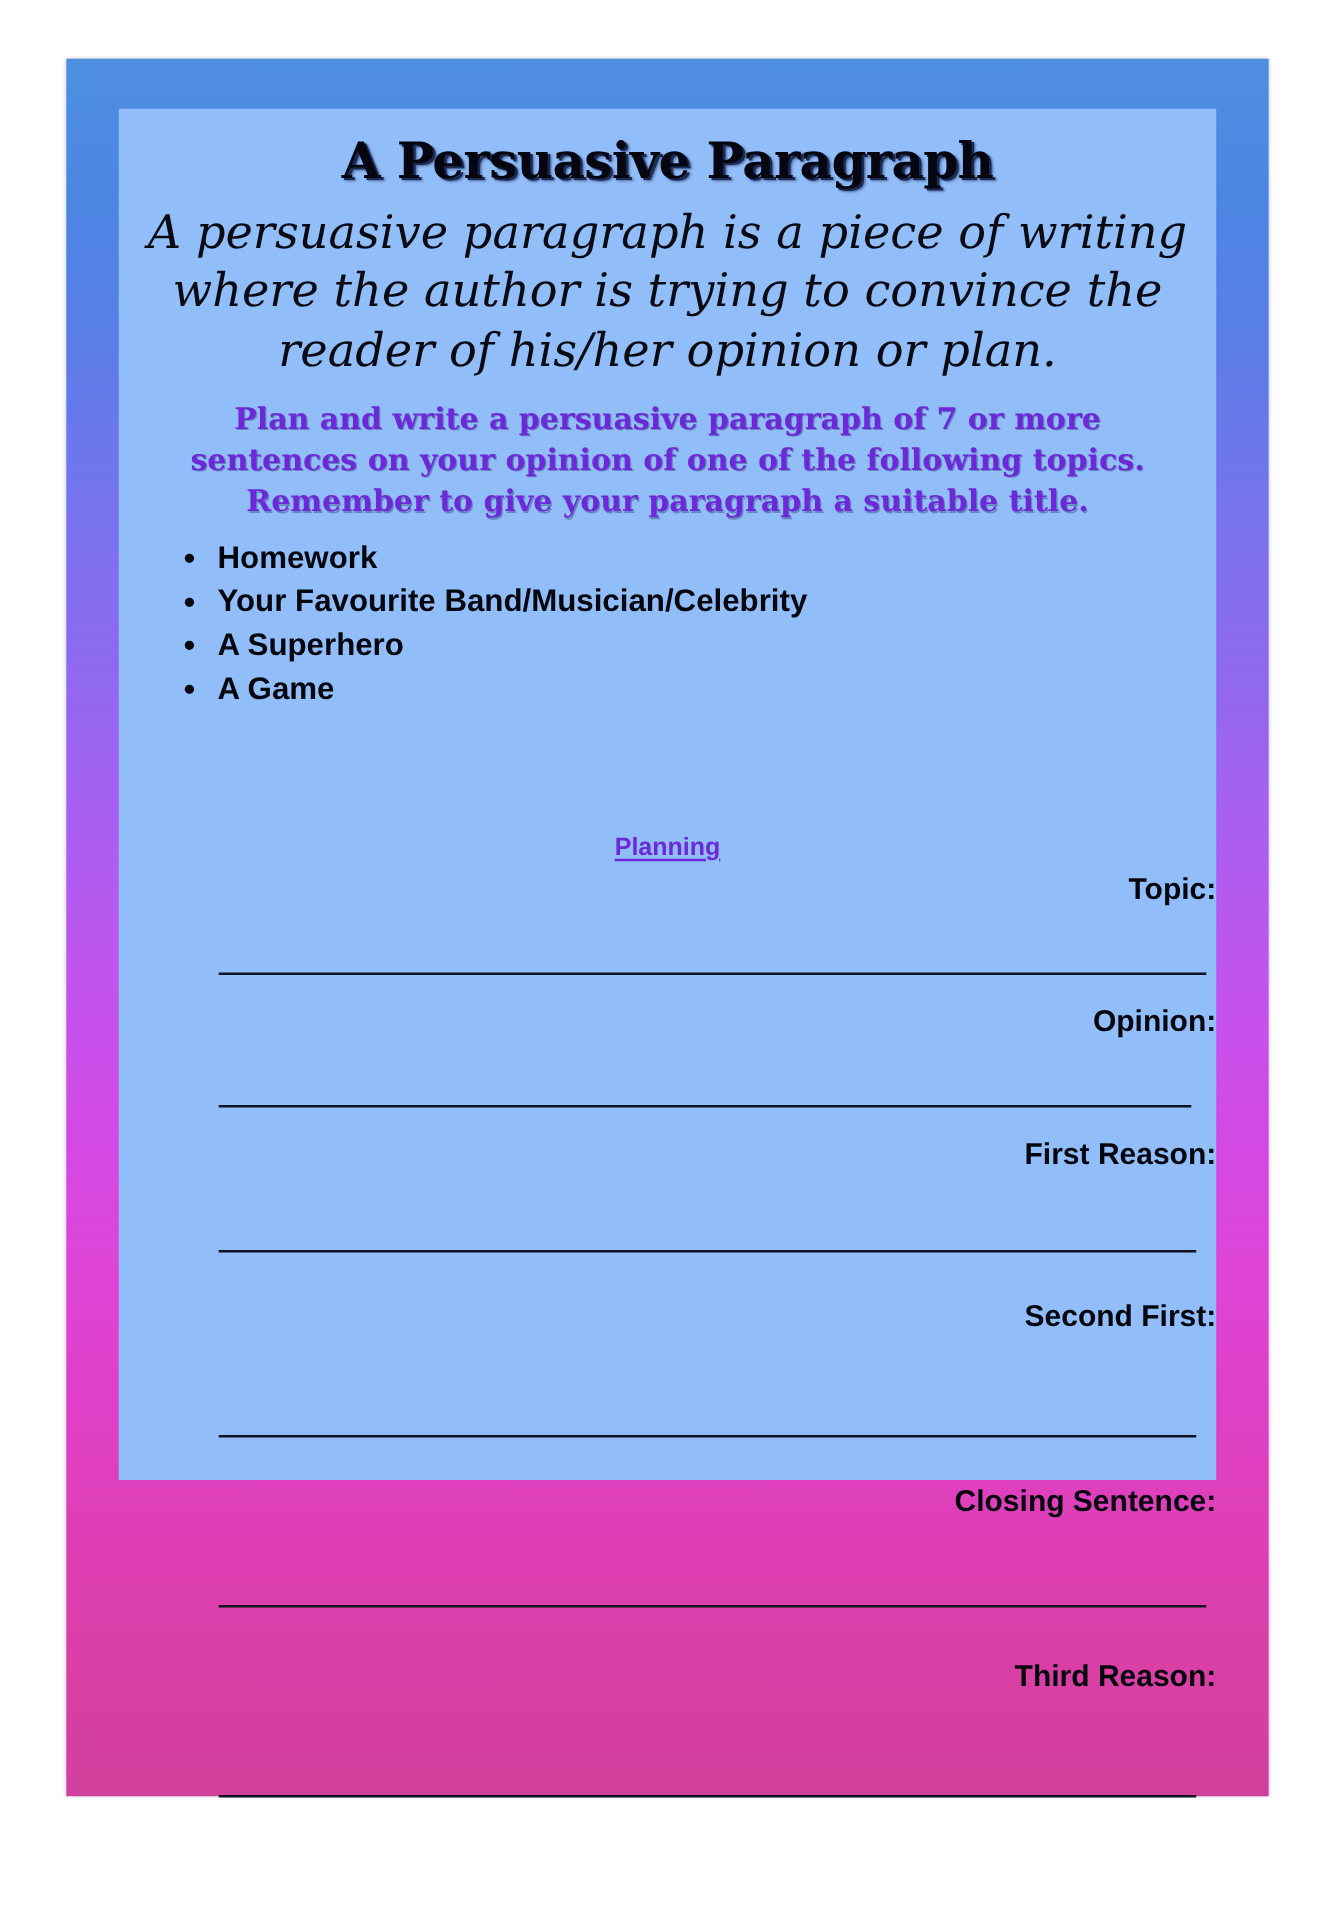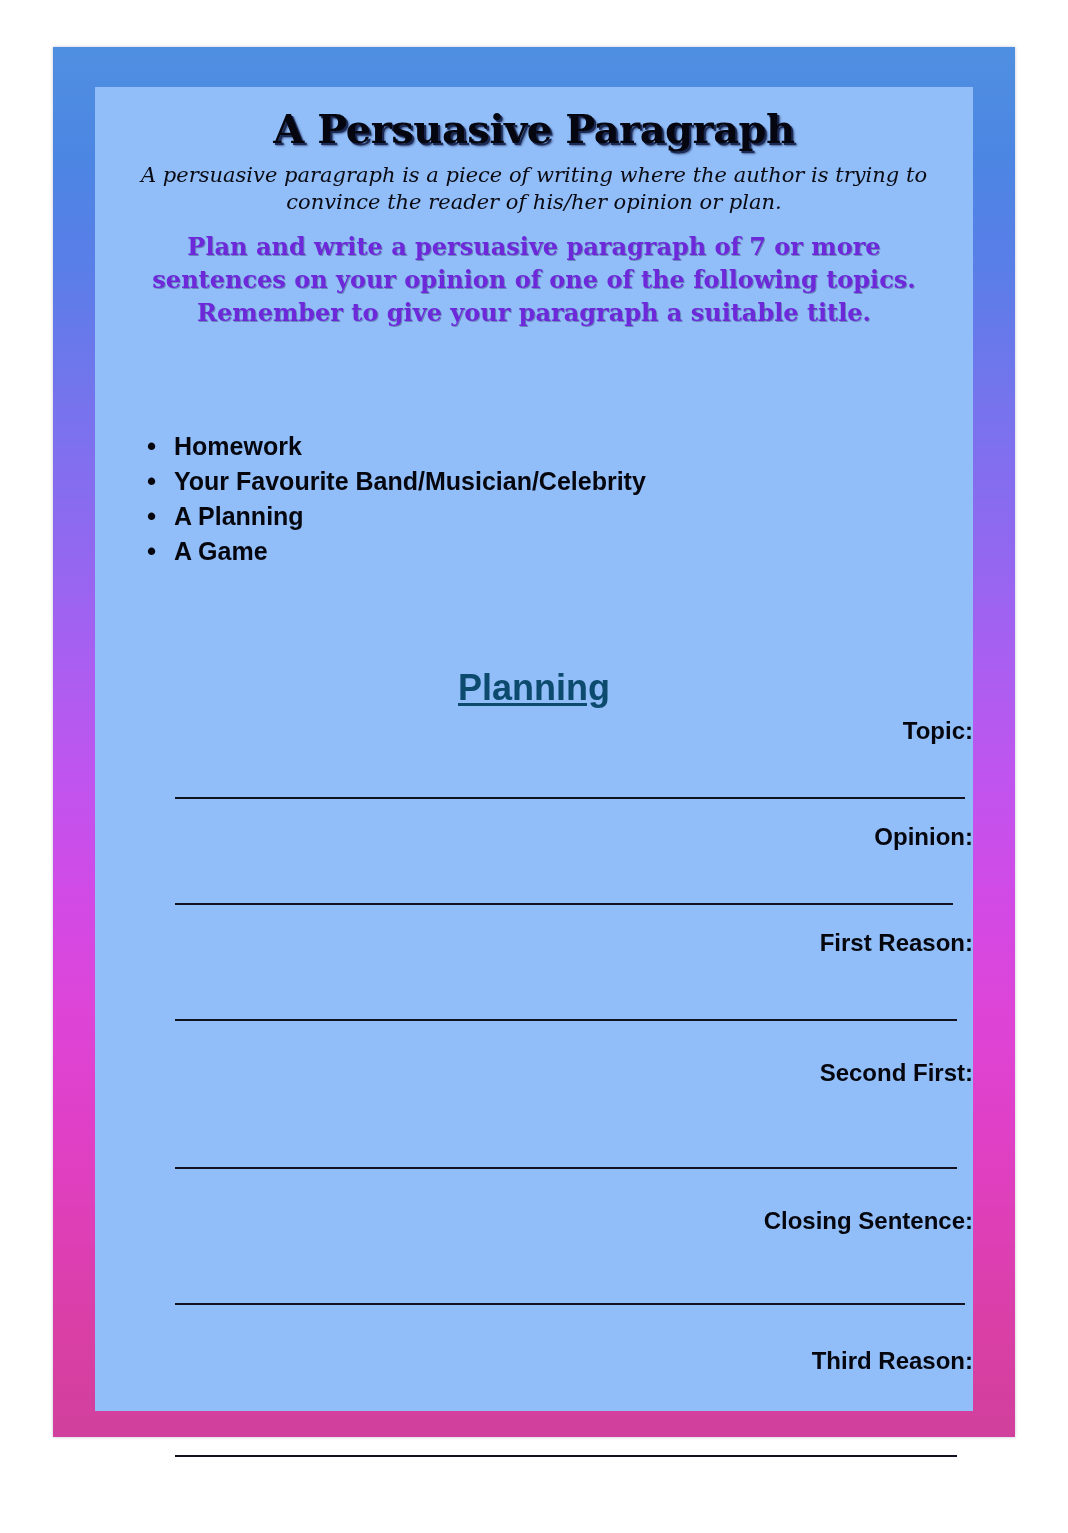--- a/index.html
+++ b/index.html
@@ -38,21 +38,21 @@
         #d1409c 100%);
     box-shadow: 0 0 3px rgba(120,120,160,.45);
   }
 
   
   #worksheet-page {
     position: absolute;
     left: 42px;
     top: 40px;
     width: 878px;
-    height: 1324px;
+    height: 1097px;
     background: #91bdf9;
   }
 
   
   #title-block {
     position: absolute;
     left: 0;
     top: 0;
     width: 878px;
   }
@@ -67,21 +67,21 @@
     color: #05060f;
     text-shadow:
        2px 2px 0 #1b2a55,
        3px 3px 2px rgba(20,30,70,.55);
   }
   #worksheet-definition {
     margin: 10px 22px 0 22px;
     text-align: center;
     font-family: "DejaVu Serif", "Liberation Serif", serif;
     font-style: italic;
-    font-size: 21px;
+    font-size: 37px;
     line-height: 1.28;
     color: #0a0a12;
   }
   #worksheet-instruction {
     margin: 14px 30px 0 30px;
     text-align: center;
     font-family: "DejaVu Serif", "Liberation Serif", serif;
     font-weight: bold;
     font-size: 24px;
     line-height: 1.38;
@@ -134,22 +134,22 @@
     position: absolute;
     left: 0;
     top: 580px;
     width: 878px;
   }
   #planning-heading {
     margin: 0;
     text-align: center;
     font-family: "Liberation Sans", sans-serif;
     font-weight: bold;
-    font-size: 36px;
-    color: #0c4a6e;
+    font-size: 20px;
+    color: #6d28d9;
     text-decoration: underline;
     text-underline-offset: 3px;
   }
   #planning-fields {
     margin-top: 8px;
     padding: 0 0 0 76px;
   }
   .planning-field {
     position: relative;
     text-align: right;
@@ -188,21 +188,21 @@
     <div id="title-block">
       <h1 id="worksheet-title">A Persuasive Paragraph</h1>
       <p id="worksheet-definition">A persuasive paragraph is a piece of writing where the author is trying to convince the reader of his/her opinion or plan.</p>
       <p id="worksheet-instruction">Plan and write a persuasive paragraph of 7 or more sentences on your opinion of one of the following topics.  Remember to give your paragraph a suitable title.</p>
     </div>
 
     <div id="topics-section">
       <ul id="topics-list">
         <li>Homework</li>
         <li>Your Favourite Band/Musician/Celebrity</li>
-        <li>A Planning</li>
+        <li>A Superhero</li>
         <li>A Game</li>
       </ul>
     </div>
 
     <div id="planning-section">
       <h2 id="planning-heading">Planning</h2>
 
       <div id="planning-fields">
 
         <div class="planning-field">

